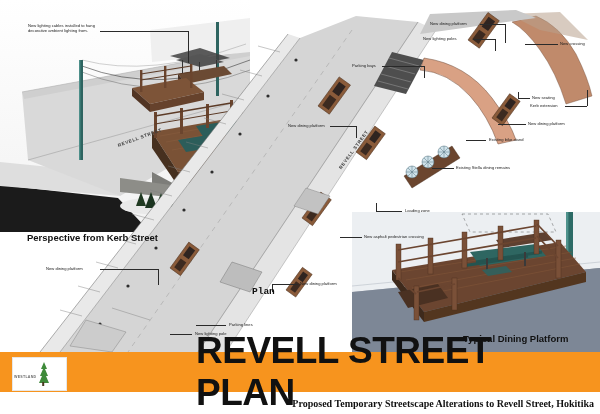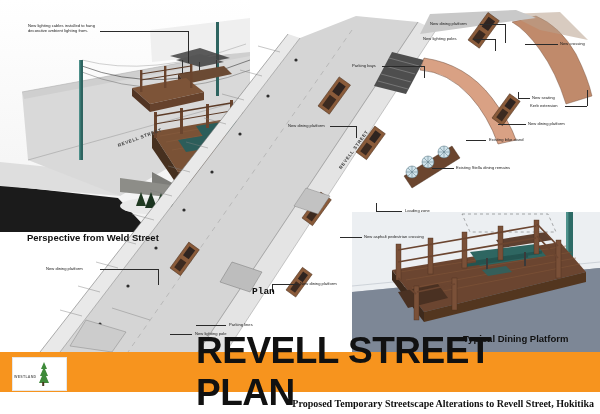--- a/index.html
+++ b/index.html
@@ -395,21 +395,21 @@
   <div class="ann" style="left:405px;top:208px;">Loading zone</div>
   <div class="ann" style="left:364px;top:234px;">New asphalt pedestrian crossing</div>
   <div class="ann" style="left:46px;top:266px;">New dining platform</div>
   <div class="ann" style="left:300px;top:281px;">New dining platform</div>
   <div class="ann" style="left:229px;top:322px;">Parking lines</div>
   <div class="ann" style="left:195px;top:331px;">New lighting pole</div>
 
   <div class="rot" style="left:118px;top:143px;transform:rotate(-20deg);transform-origin:left center;">REVELL STREET</div>
   <div class="rot" style="left:340px;top:166px;transform:rotate(-54deg);transform-origin:left center;">REVELL STREET</div>
 
-  <div class="caption" style="left:27px;top:232px;">Perspective from Weld Street</div>
+  <div class="caption" style="left:27px;top:232px;">Perspective from Kerb Street</div>
   <div class="caption" style="left:252px;top:286px;font-family:Liberation Mono, monospace;">Plan</div>
   <div class="caption" style="left:463px;top:333px;">Typical Dining Platform</div>
 
   <div id="banner"></div>
 
   <div id="logoBox">
     <svg width="51" height="30" viewBox="0 0 51 30">
       <path d="M31 4 l3 7 l-2 0 l3 7 l-2 0 l3 7 l-10 0 l3 -7 l-2 0 l3 -7 l-2 0 Z" fill="#3f8a3a"></path>
       <rect x="29.2" y="24" width="2" height="4" fill="#4a3a22"></rect>
     </svg>

